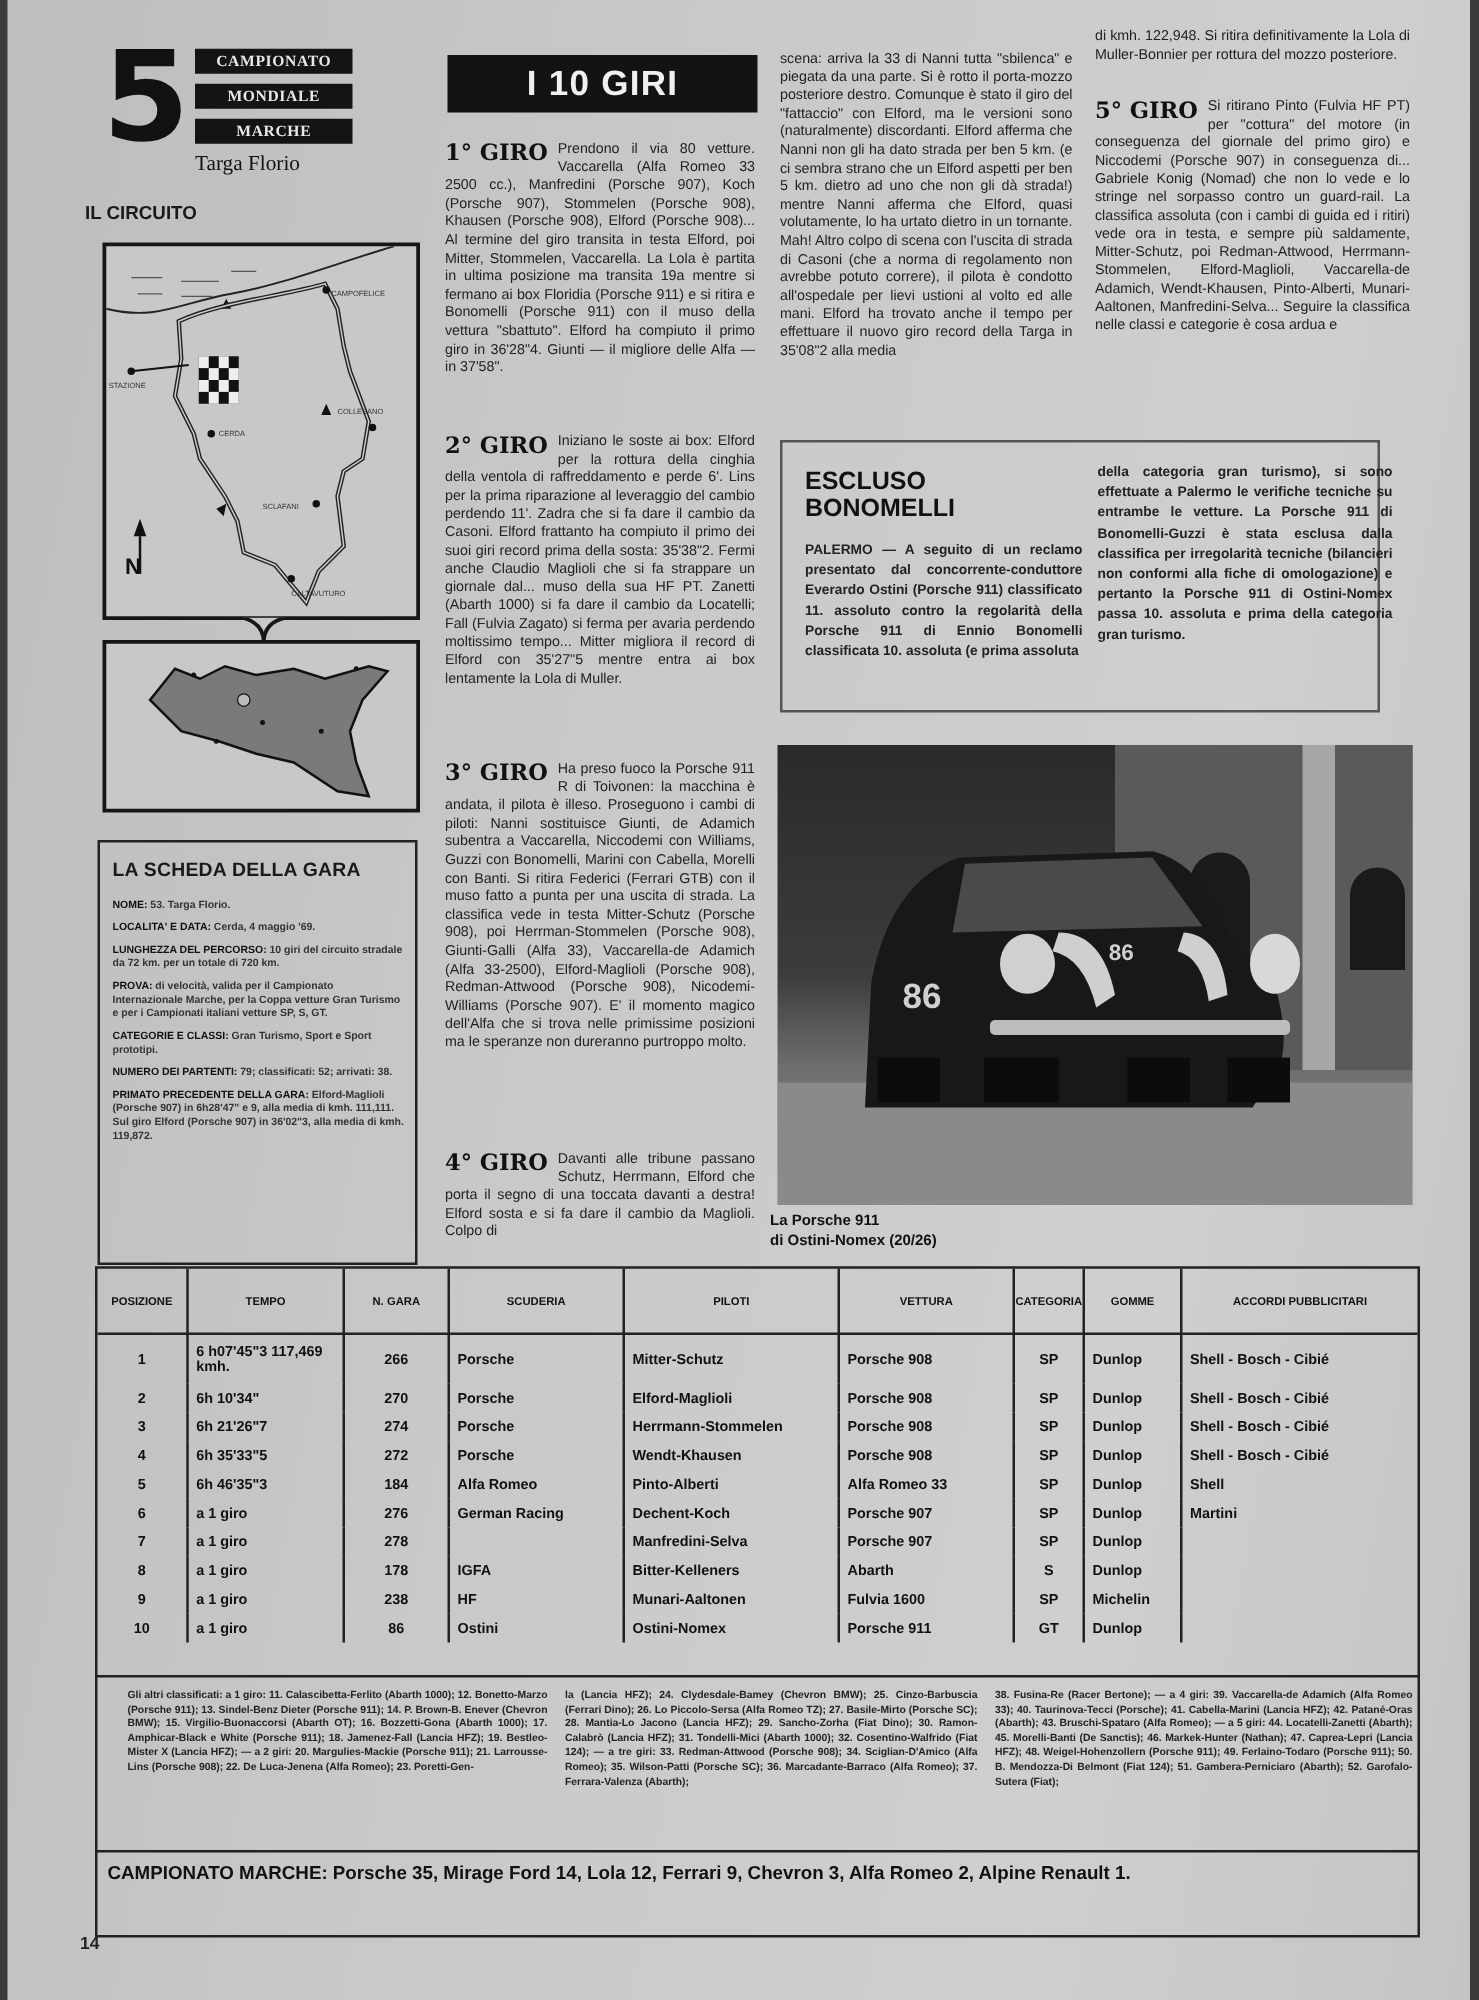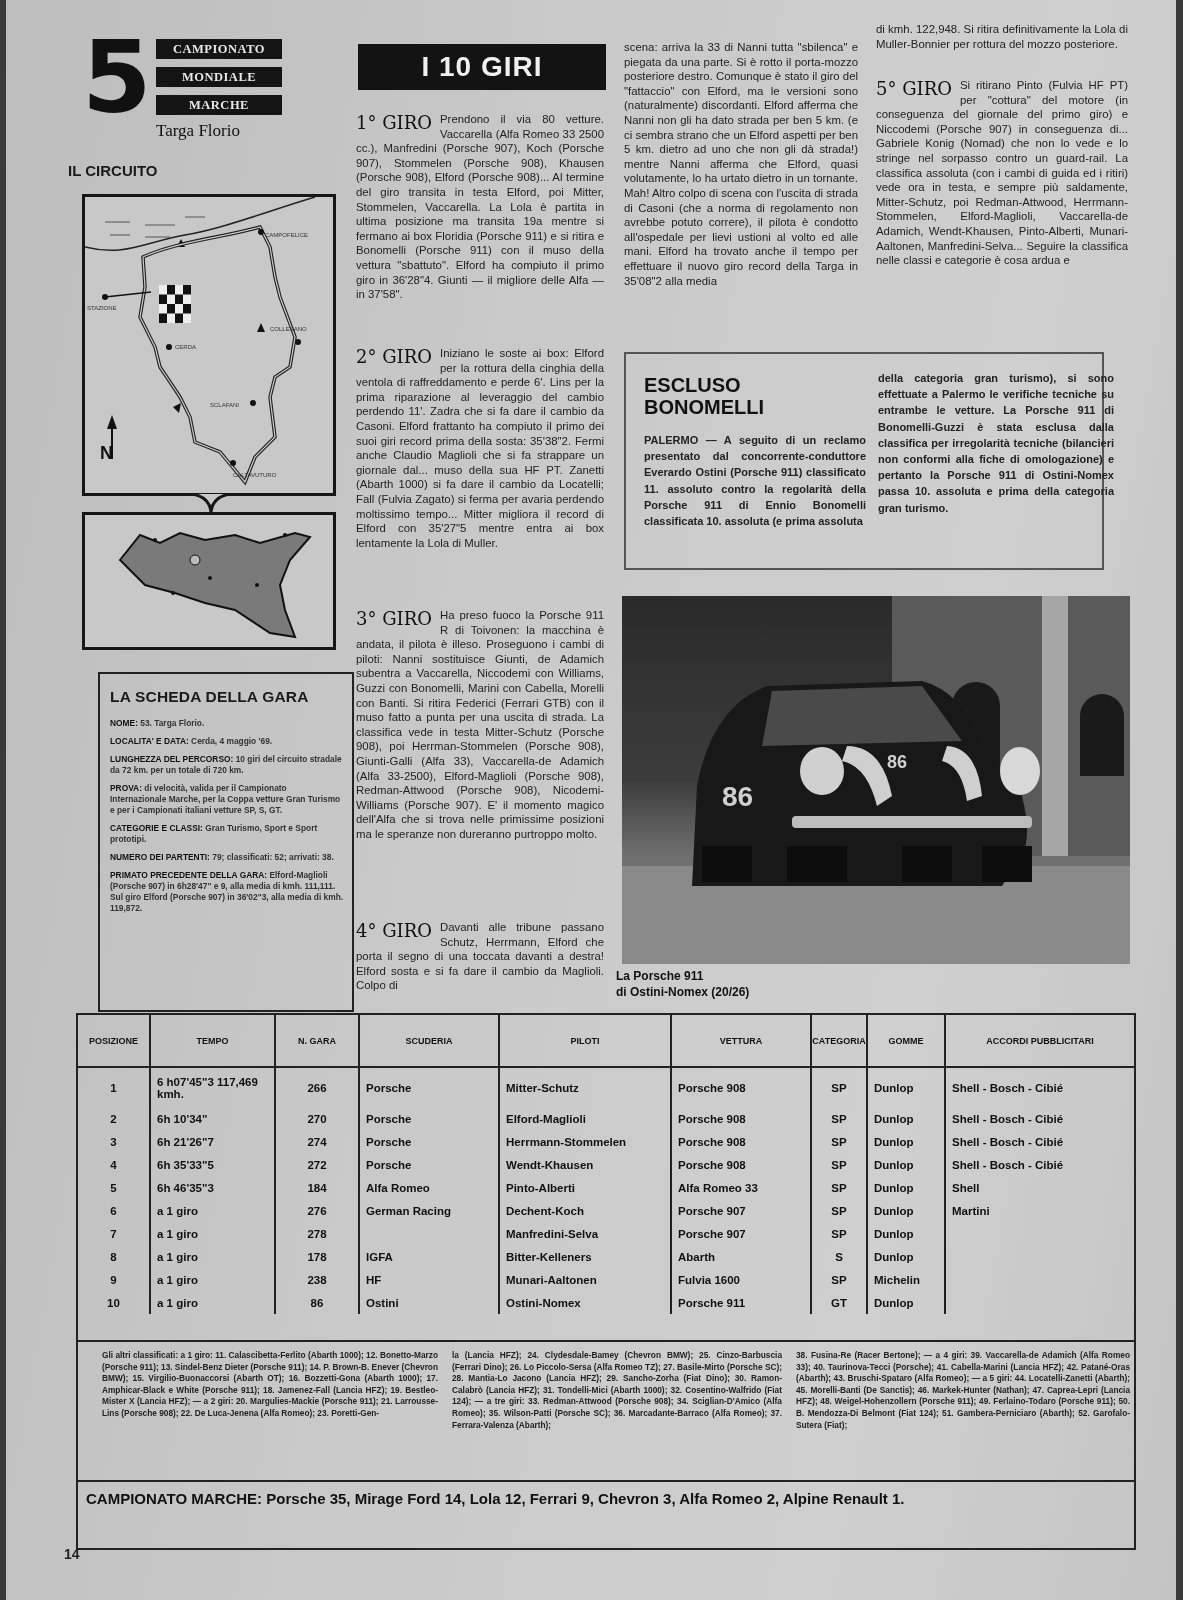--- a/index.html
+++ b/index.html
@@ -10,28 +10,28 @@
 
   
   .big5 { left: 76px; top: 28px; font-family: "DejaVu Sans", sans-serif; font-weight: bold; font-size: 100px; line-height: 100px; color: #111; }
   .bar { left: 150px; width: 126px; height: 20px; background: #141414; color: #e8e8e8; font-family: "Liberation Serif", serif; font-weight: bold; font-size: 12.5px; text-align: center; line-height: 20px; letter-spacing: 0.5px; }
   .targa { left: 150px; top: 121px; font-family: "Liberation Serif", serif; font-weight: normal; font-size: 17px; color: #111; }
   .circuito { left: 62px; top: 162px; font-weight: bold; font-size: 15px; color: #1a1a1a; }
 
   .map1 { left: 76px; top: 194px; width: 254px; height: 302px; border: 3px solid #161616; background: #c8c8c8; }
   .map2 { left: 76px; top: 512px; width: 254px; height: 138px; border: 3px solid #161616; background: #c8c8c8; }
 
-  .scheda { left: 72px; top: 672px; width: 256px; height: 340px; border: 2px solid #222; padding: 14px 8px 0 10px; margin-left: 20px; }
+  .scheda { left: 72px; top: 672px; width: 256px; height: 340px; border: 2px solid #222; padding: 14px 8px 0 10px; }
   .scheda h3 { font-size: 15.5px; font-weight: bold; margin-bottom: 12px; letter-spacing: 0.2px; }
   .scheda p { font-size: 8.4px; line-height: 11px; margin-bottom: 7px; font-weight: bold; color: #333; }
   .scheda p .k { font-weight: bold; color: #111; }
 
   .titlebox { left: 352px; top: 44px; width: 248px; height: 46px; background: #131313; color: #f0f0f0; font-size: 28px; font-weight: bold; text-align: center; line-height: 46px; letter-spacing: 1px; }
 
-  .giro-h { font-family: "DejaVu Serif", serif; font-weight: normal; font-size: 18px; float: left; margin-right: 8px; line-height: 22px; color: #111; }
+  .giro-h { font-family: "DejaVu Serif", serif; font-weight: bold; font-size: 18px; float: left; margin-right: 8px; line-height: 22px; color: #111; }
   .col { position: absolute; }
 
   .box { left: 618px; top: 352px; width: 480px; height: 218px; border: 2px solid #555; padding: 20px 18px; }
   .box h2 { font-size: 20px; line-height: 22px; font-weight: bold; color: #111; }
   .box .c1 { position: absolute; left: 18px; top: 78px; width: 222px; font-size: 11px; line-height: 16.2px; font-weight: bold; text-align: justify; color: #222; }
   .box .c2 { position: absolute; left: 252px; top: 16px; width: 236px; font-size: 11px; line-height: 16.2px; font-weight: bold; text-align: justify; color: #222; }
 
   .photo { left: 616px; top: 596px; width: 508px; height: 368px; background: linear-gradient(180deg, #2a2a2a 0%, #3c3c3c 50%, #6e6e6e 70%, #8a8a8a 100%); overflow: hidden; }
   .caption { left: 610px; top: 968px; font-size: 12px; font-weight: bold; line-height: 16px; color: #111; }
 

